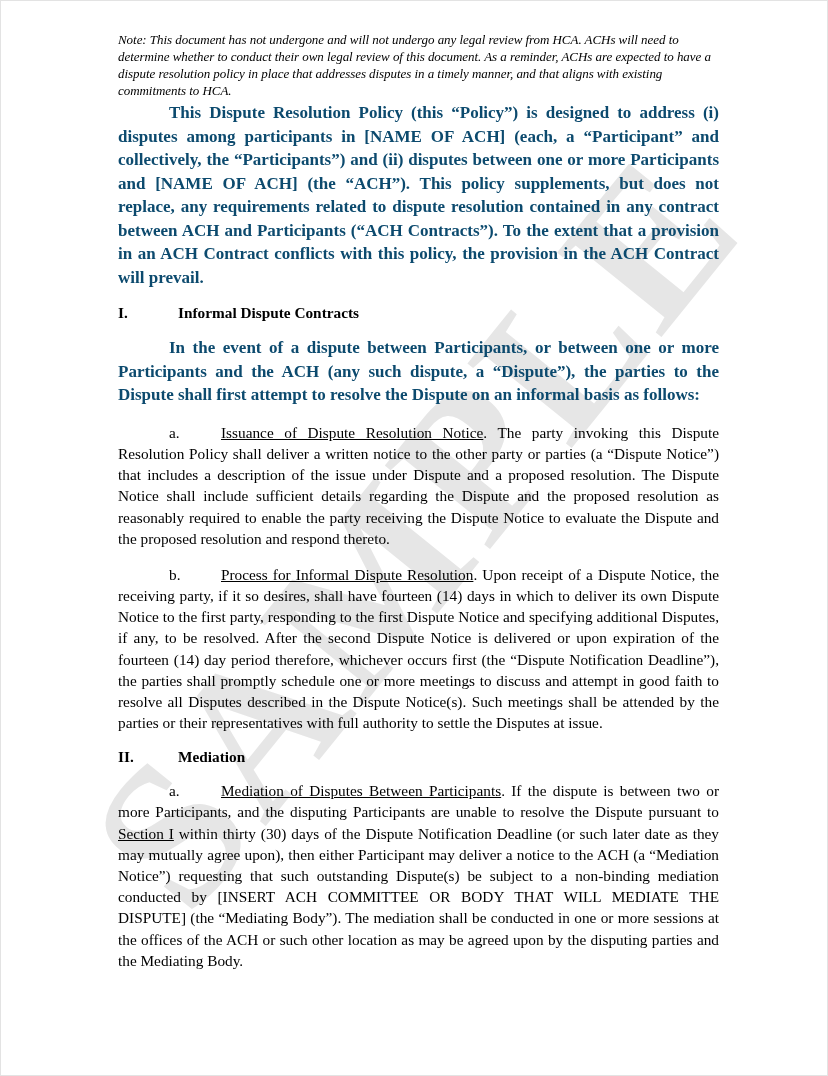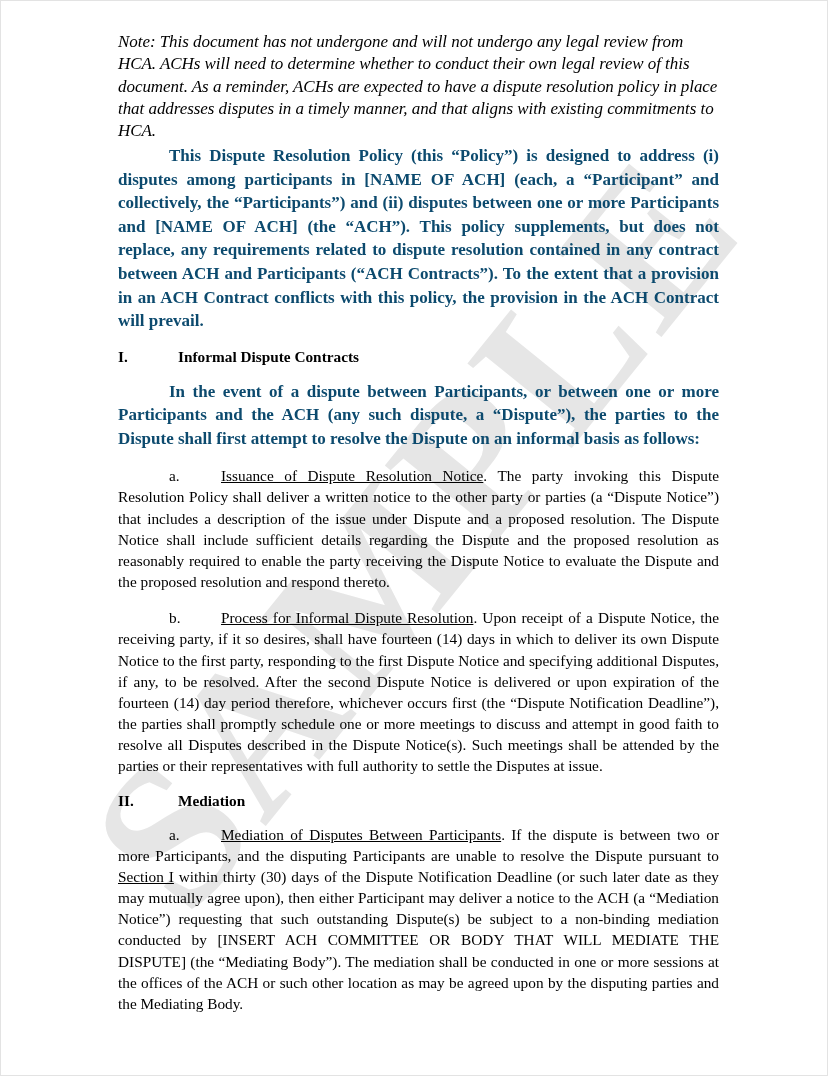--- a/index.html
+++ b/index.html
@@ -43,21 +43,21 @@
     line-height: 1;
     user-select: none;
   }
   .content {
     position: relative;
     z-index: 2;
     padding: 30px 108px 0 117px;
   }
   .note {
     font-style: italic;
-    font-size: 17px;
+    font-size: 13px;
     line-height: 1.31;
     text-align: left;
     color: #000;
     margin: 0 0 2px 0;
     letter-spacing: -0.05px;
   }
   .doc-title {
     text-align: center;
     font-weight: 700;
     font-size: 15.2px;

